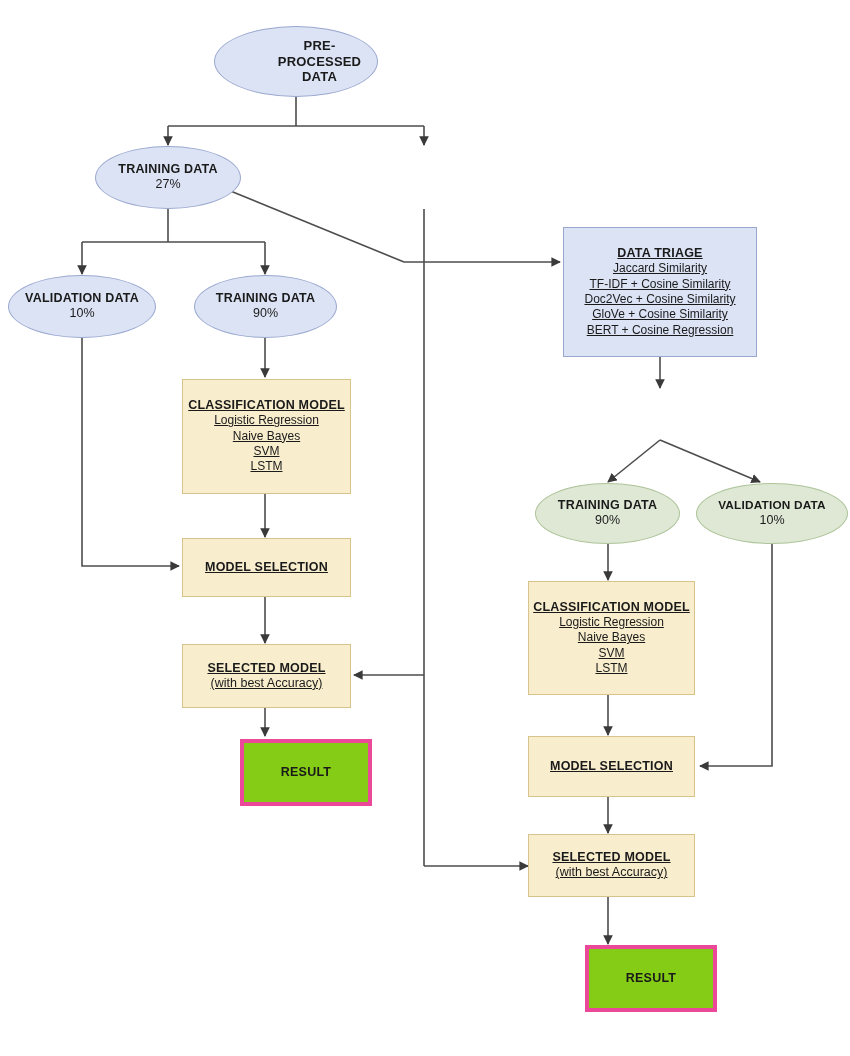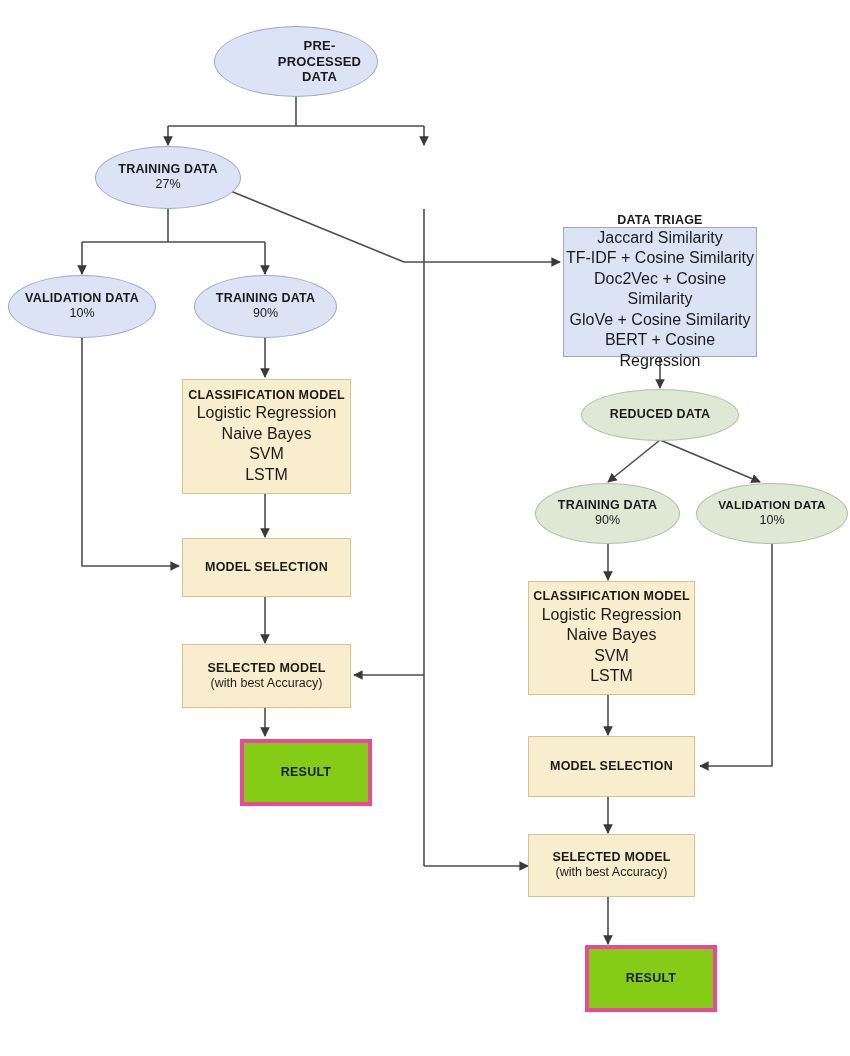--- a/index.html
+++ b/index.html
@@ -43,39 +43,40 @@
     background: #dce3f5;
     border: 1px solid #9aa8cf;
   }
   .ell-green {
     background: #dee8d5;
     border: 1px solid #aec49a;
   }
   .box-yellow {
     background: #f8edcd;
     border: 1px solid #d8c48a;
+    text-decoration: underline;
   }
   .box-purple {
     background: #84cc16;
     border: 4px solid #ec4899;
     margin-left: 39px;
   }
   .ttl {
     font-weight: bold;
     letter-spacing: 0.2px;
     line-height: 1.22;
   }
   .sub {
     font-weight: normal;
     line-height: 1.25;
   }
   .t13 { font-size: 13px; margin-left: 47px; }
   .t12 { font-size: 12.5px; text-align: center; }
   .t115 { font-size: 11.8px; }
-  .lines { font-size: 16px; line-height: 1.28; font-weight: normal; }
+  .lines { font-size: 12px; line-height: 1.28; font-weight: normal; }
 </style>
 </head>
 <body>
 
 <div id="canvas">
 
   <svg class="edges" viewBox="0 0 850 1056">
     <defs>
       <marker id="arrow" viewBox="0 0 10 10" refX="9" refY="5" markerWidth="6" markerHeight="6" orient="auto-start-reverse">
         <path d="M 0 0 L 10 5 L 0 10 z" fill="#3a3a3a"></path>
@@ -171,23 +172,20 @@
 
   <div class="node box-yellow" style="left:563px; top:227px; width:194px; height:130px; background:#dce3f5; border:1px solid #9aa8cf;">
     <div class="ttl t12">DATA TRIAGE</div>
     <div class="lines">Jaccard Similarity</div>
     <div class="lines">TF-IDF + Cosine Similarity</div>
     <div class="lines">Doc2Vec + Cosine Similarity</div>
     <div class="lines">GloVe + Cosine Similarity</div>
     <div class="lines">BERT + Cosine Regression</div>
   </div>
 
-  <div class="node ellipse ell-green" style="left:581px; top:389px; width:158px; height:52px;">
-    <div class="ttl t12">REDUCED DATA</div>
-  </div>
 
   <div class="node ellipse ell-green" style="left:535px; top:483px; width:145px; height:61px;">
     <div class="ttl t12">TRAINING DATA</div>
     <div class="sub t12">90%</div>
   </div>
 
   <div class="node ellipse ell-green" style="left:696px; top:483px; width:152px; height:61px;">
     <div class="ttl t115">VALIDATION DATA</div>
     <div class="sub t12">10%</div>
   </div>

